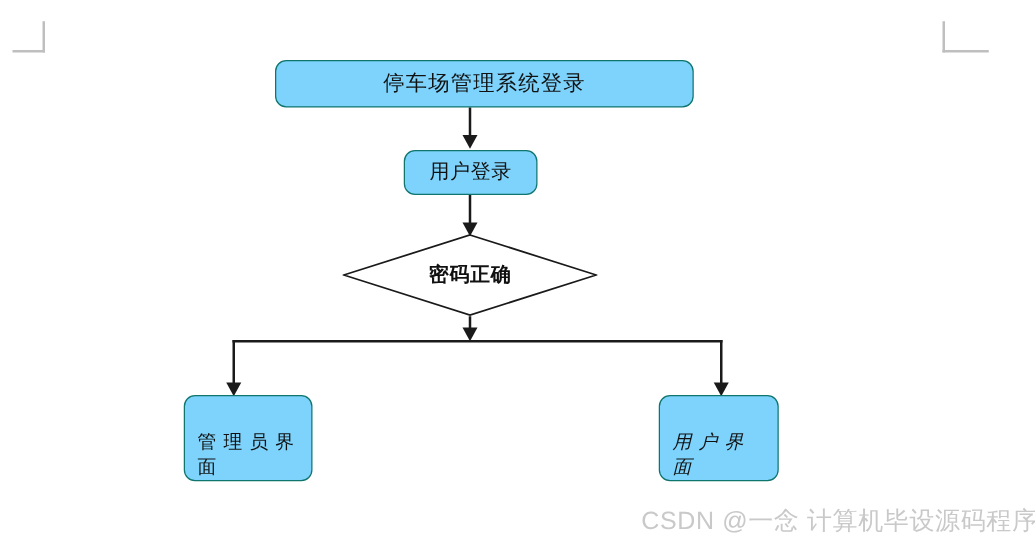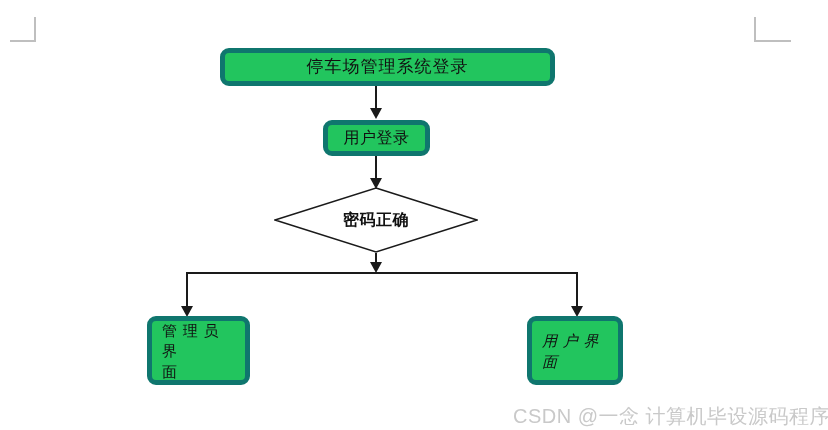--- a/index.html
+++ b/index.html
@@ -32,22 +32,22 @@
   .crop-h {
     position: absolute;
     height: 2px;
     background: #bfbfbf;
   }
 
   
   .node {
     position: absolute;
     box-sizing: border-box;
-    border: 5px solid #0f766e;
-    background: #22c55e;
+    border: 1px solid #0f766e;
+    background: #7dd3fc;
     display: flex;
     align-items: center;
     justify-content: center;
     color: #111111;
     line-height: 1.35;
     text-align: center;
   }
   .node.rounded {
     border-radius: 9px;
   }
@@ -55,21 +55,21 @@
     font-size: 17px;
     letter-spacing: 1px;
   }
   .node-process {
     font-size: 16px;
     letter-spacing: 0.5px;
   }
   .node-endbox {
     font-size: 15px;
     letter-spacing: 1px;
-    align-items: center;
+    align-items: flex-end;
     justify-content: flex-start;
     padding: 2px 10px 0 10px;
     text-align: left;
   }
   .node-endbox .label-inner {
     display: block;
     width: 100%;
   }
 
   

